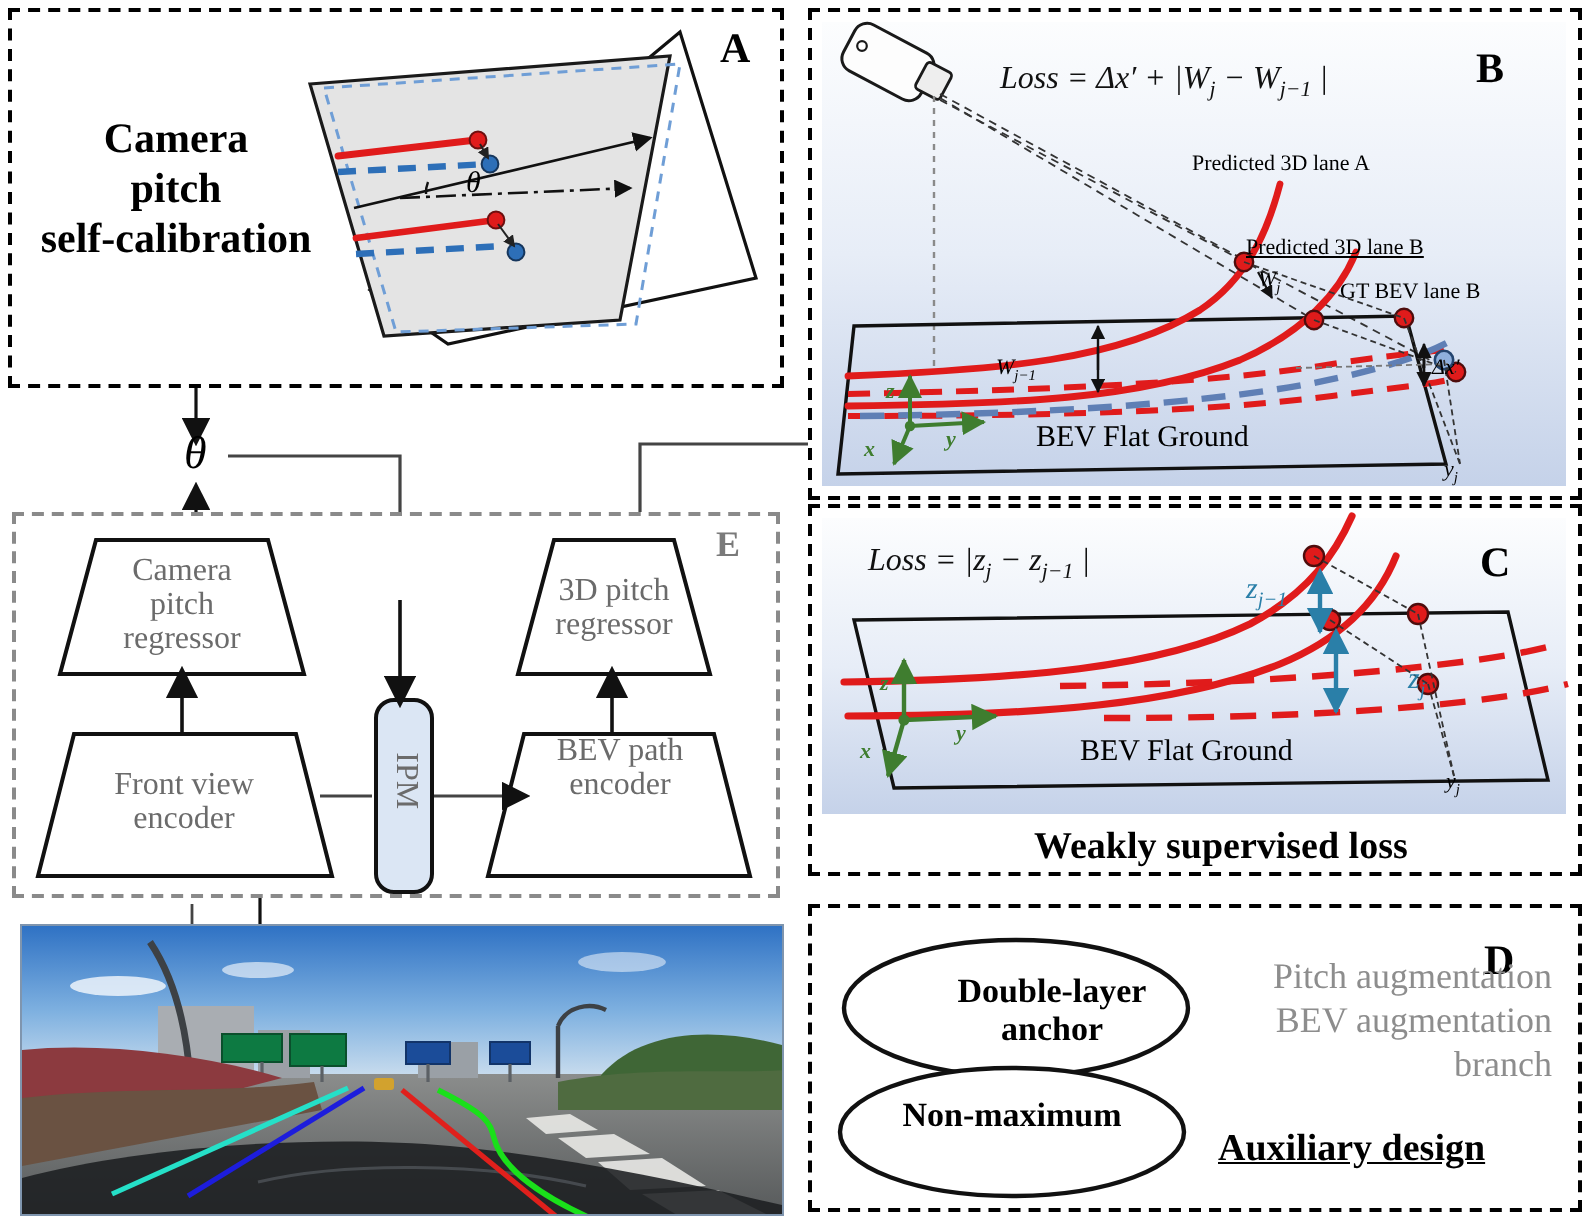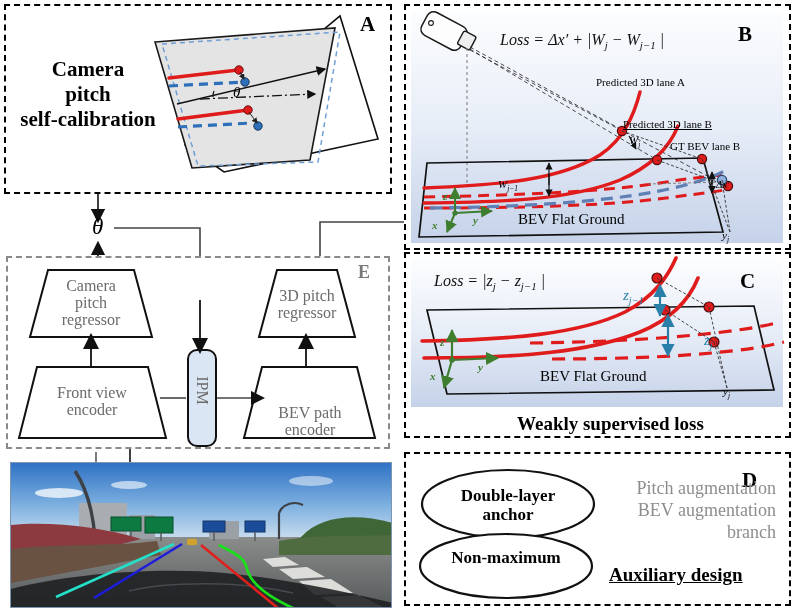--- a/index.html
+++ b/index.html
@@ -162,21 +162,21 @@
   <div class="boxlabel" style="left:22px;top:385px;width:140px;">
     <div>Front view</div>
     <div>encoder</div>
   </div>
 
   <div class="boxlabel" style="left:255px;top:288px;width:104px;">
     <div>3D pitch</div>
     <div>regressor</div>
   </div>
 
-  <div class="boxlabel" style="left:246px;top:405px;width:128px;text-align:center;">
+  <div class="boxlabel" style="left:246px;top:368px;width:128px;text-align:center;">
     <div>BEV path</div>
     <div>encoder</div>
   </div>
 
   <div class="boxlabel ipm" style="left:182px;top:382px;width:40px;transform:rotate(90deg);transform-origin:center;">IPM</div>
 
   <div class="panel" style="left:10px;top:462px;width:382px;height:146px;overflow:hidden;border:1px solid #7f95ae;">
     <svg width="382" height="146" style="position:absolute;left:0;top:0;">
       <defs>
         <linearGradient id="skyG" x1="0" y1="0" x2="0" y2="1">
@@ -358,21 +358,21 @@
   <div class="cap" style="left:517px;top:413px;">Weakly supervised loss</div>
 
   <div class="panel dashed" style="left:404px;top:452px;width:387px;height:154px;background:#fff;"></div>
   <div class="plabel" style="left:742px;top:468px;">D</div>
 
   <svg width="795" height="610">
     <ellipse cx="508" cy="504" rx="86" ry="34" fill="#fff" stroke="#111" stroke-width="2.2"></ellipse>
     <ellipse cx="506" cy="566" rx="86" ry="32" fill="#fff" stroke="#111" stroke-width="2.2"></ellipse>
   </svg>
 
-  <div class="ell-txt" style="left:422px;top:487px;width:172px;">
+  <div class="ell-txt" style="left:422px;top:487px;width:172px;padding-left:18px;">
     <div>Double-layer</div>
     <div>anchor</div>
   </div>
   <div class="ell-txt" style="left:420px;top:549px;width:172px;">
     <div>Non-maximum</div>
   </div>
 
   <div class="gray-txt" style="left:590px;top:478px;width:186px;">
     <div>Pitch augmentation</div>
     <div>BEV augmentation</div>

